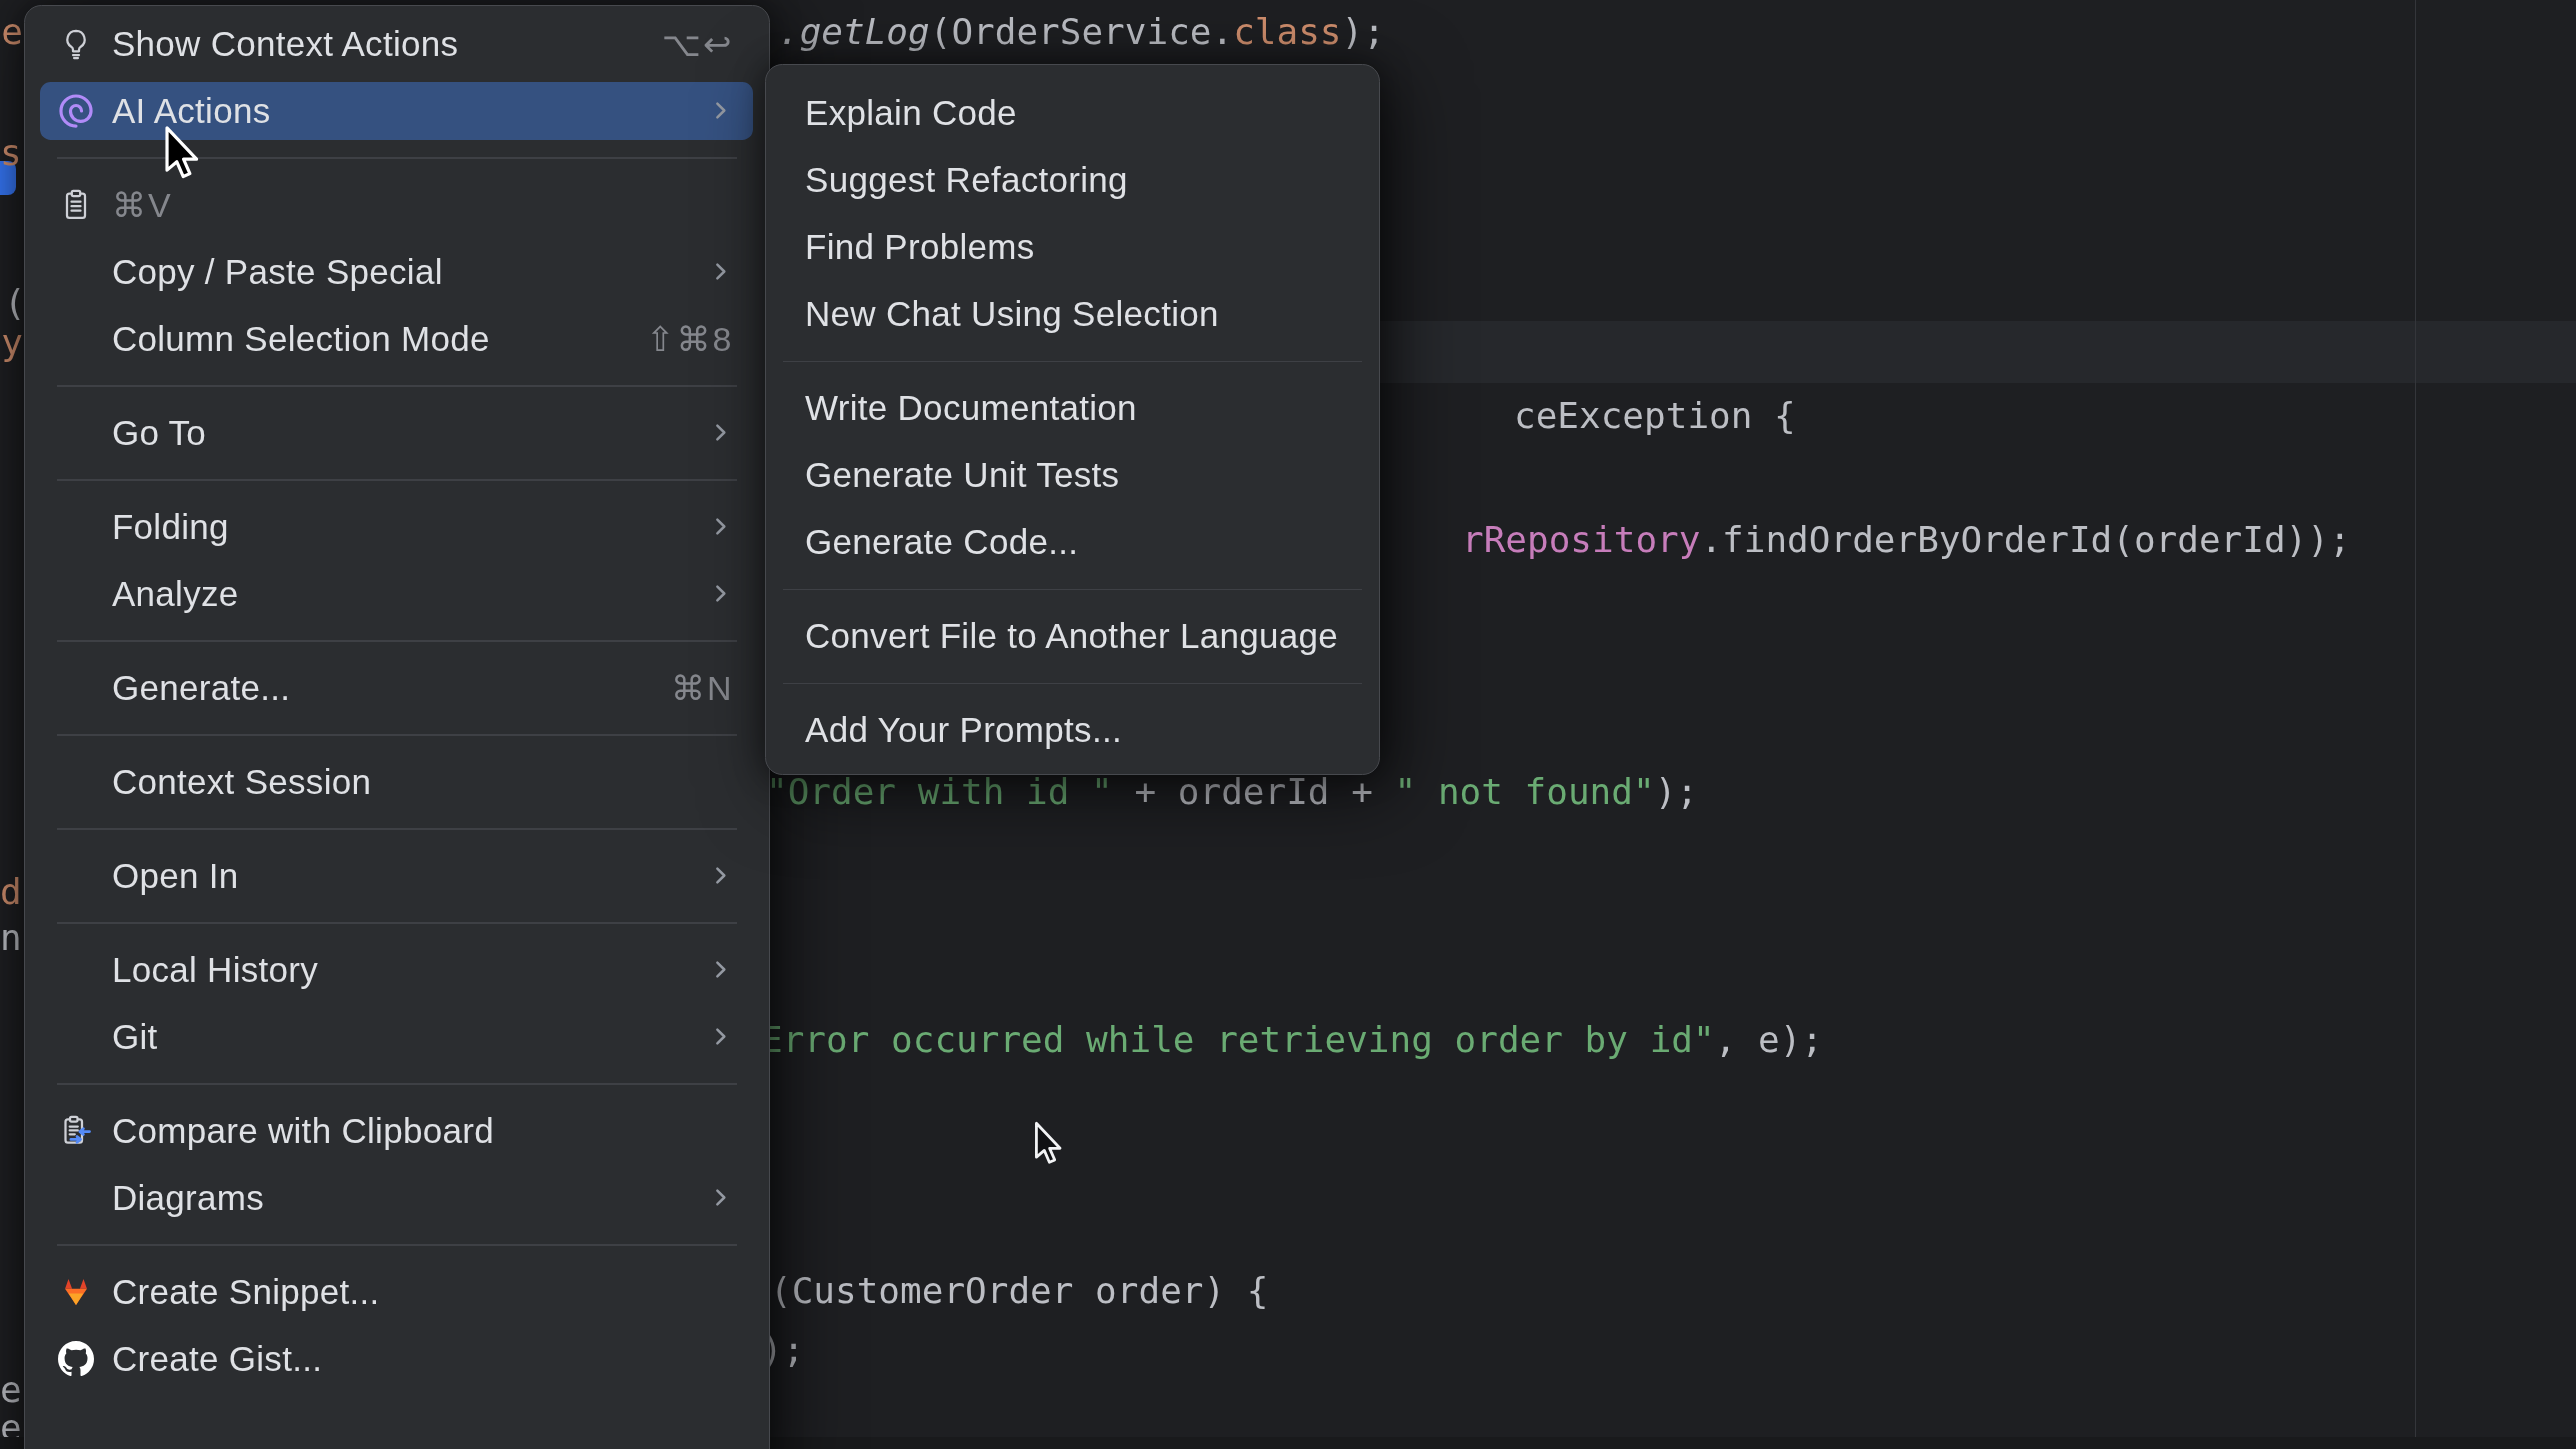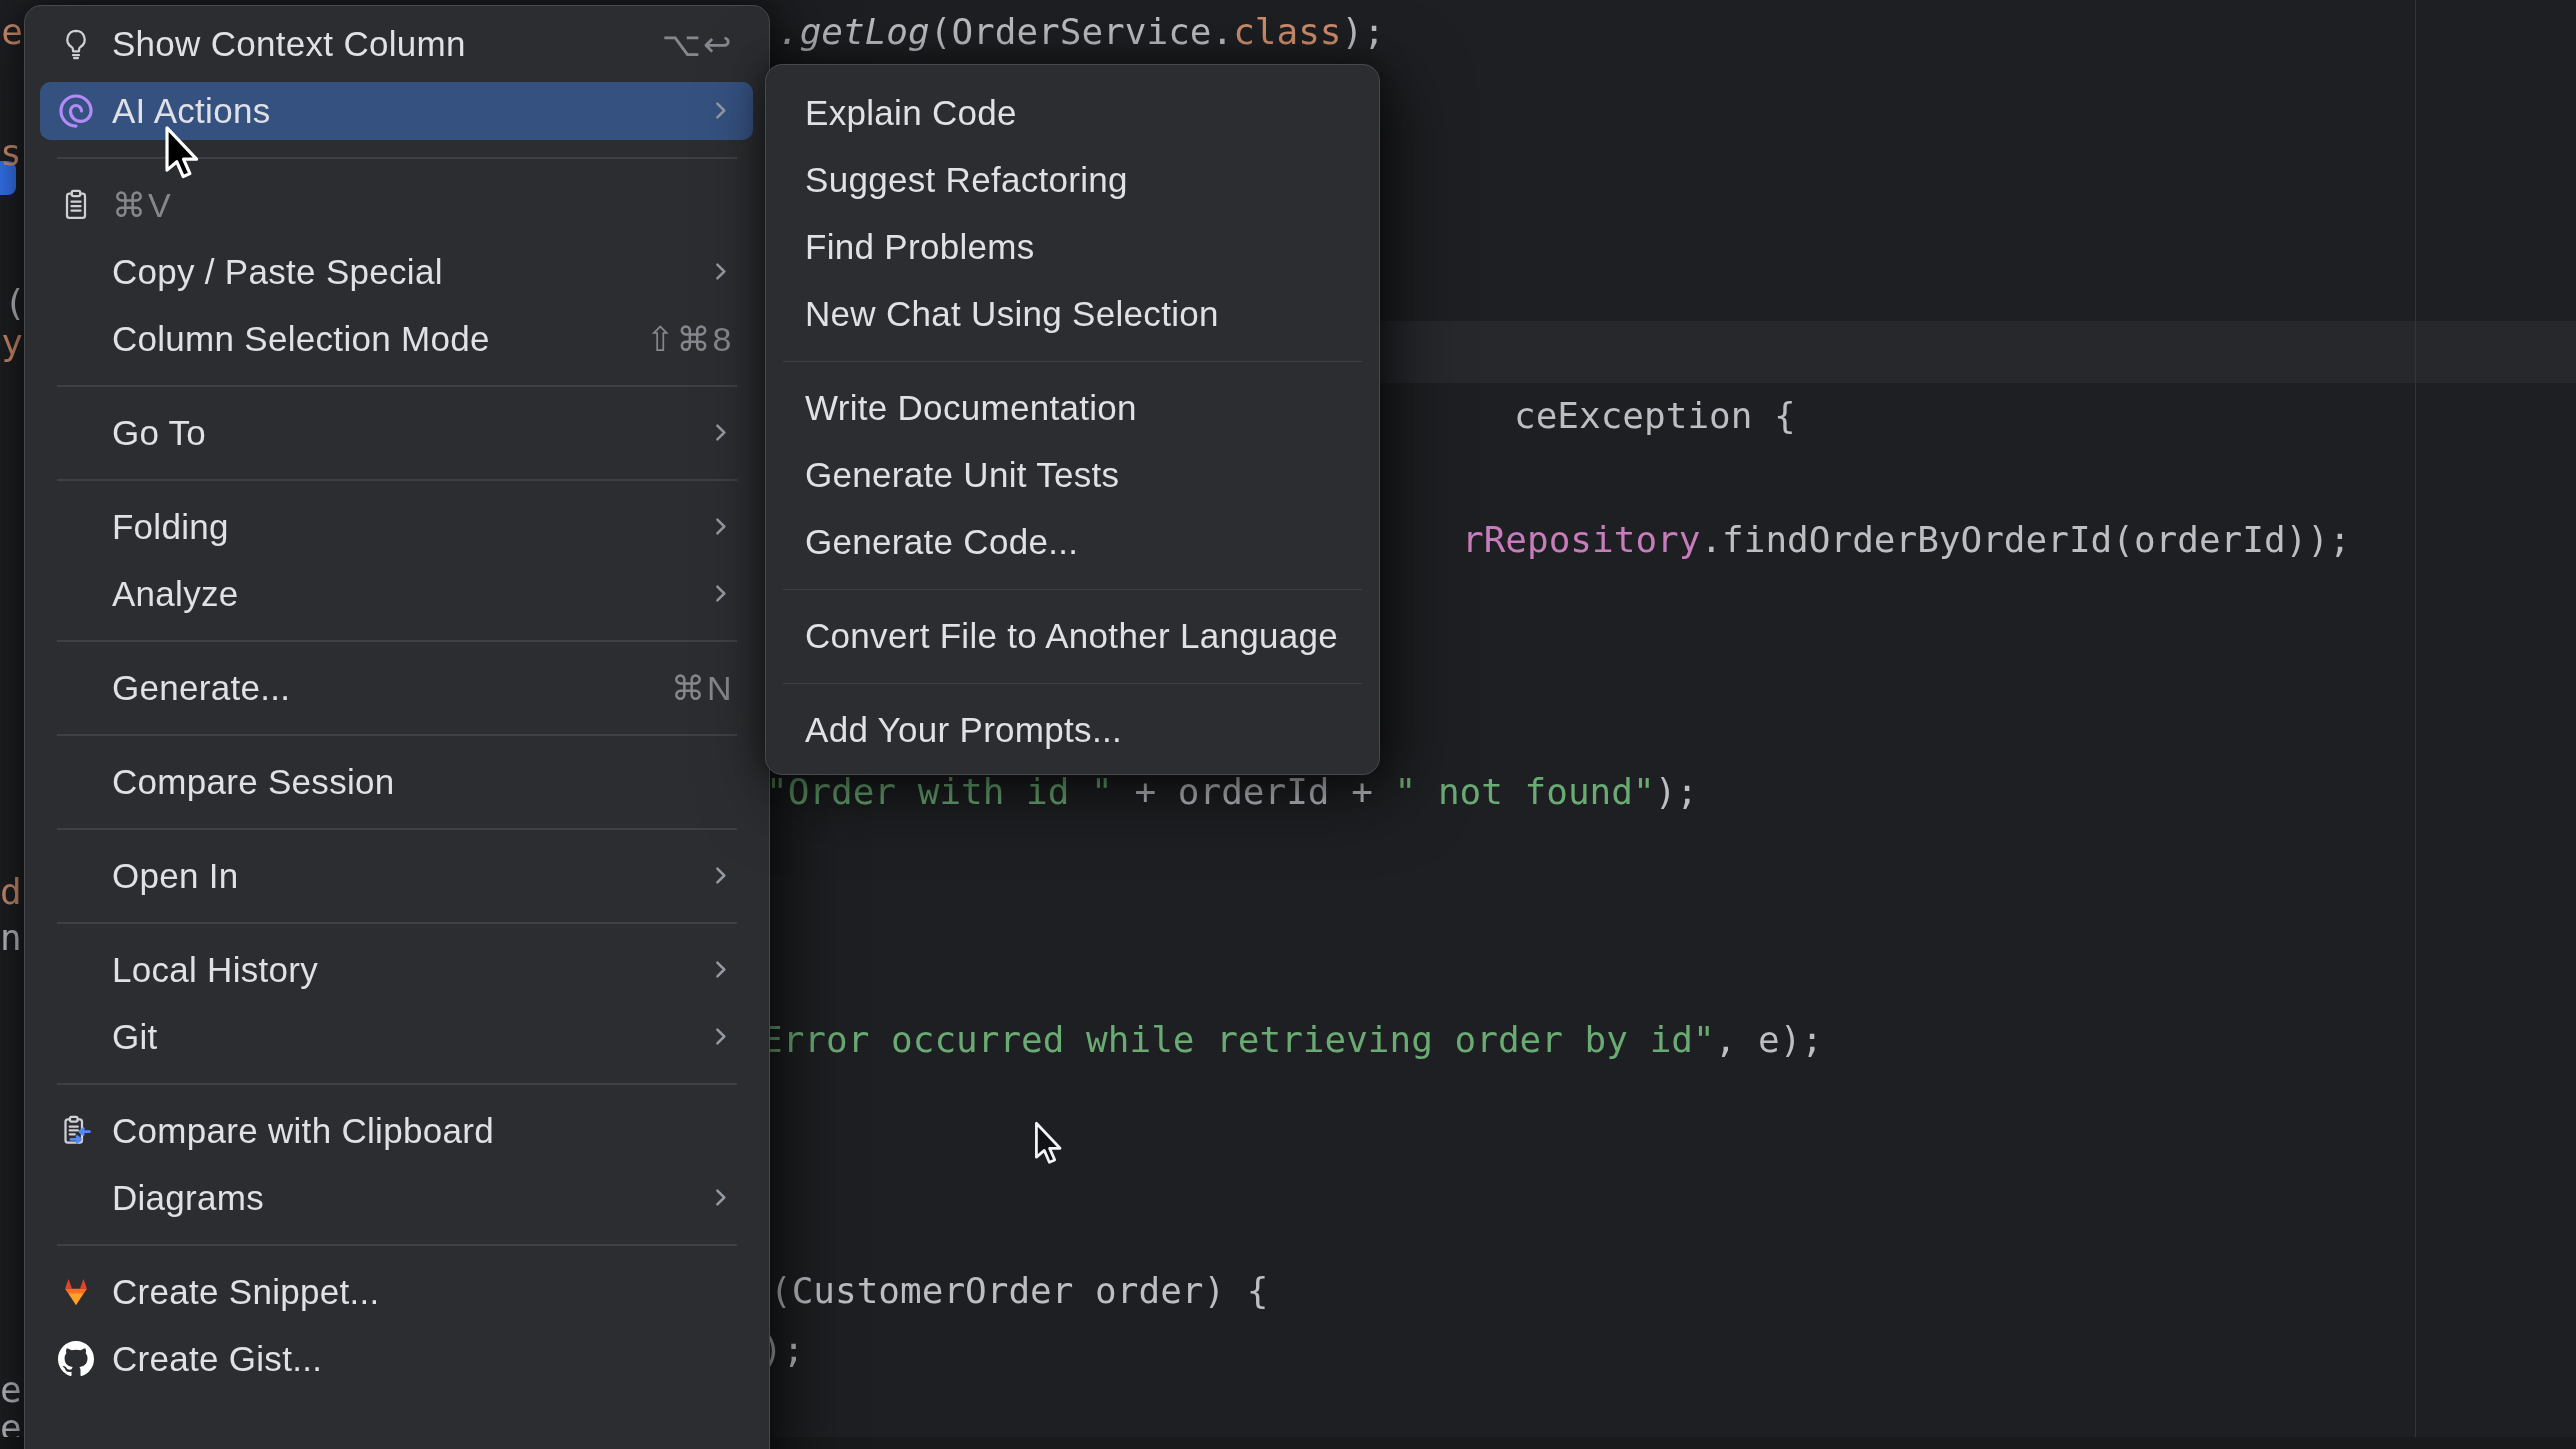--- a/index.html
+++ b/index.html
@@ -79,21 +79,21 @@
 
   <div id="context-menu" class="menu-panel">
       <div class="row">
         <span class="ic">
           <svg width="36" height="36" viewBox="0 0 24 24" fill="none" stroke="#CED0D6" stroke-width="1.5" stroke-linecap="round" stroke-linejoin="round">
             <path d="M12 3.2a5.8 5.8 0 0 0-3.2 10.6c.7.5 1.2 1.2 1.2 2v1.1h4v-1.1c0-.8.5-1.5 1.2-2A5.8 5.8 0 0 0 12 3.2Z"></path>
             <path d="M10 19.4h4"></path>
             <path d="M10.7 21.4h2.6"></path>
           </svg>
         </span>
-        <span class="lbl">Show Context Column</span>
+        <span class="lbl">Show Context Actions</span>
         <span class="sc">⌥↩</span>
       </div>
       <div class="row sel">
         <span class="ic">
           <svg width="38" height="38" viewBox="0 0 24 24" fill="none" stroke="#B18BF8" stroke-width="2" stroke-linecap="round">
             <path d="M12 21.5c-5.2 0-9.5-4.3-9.5-9.5S6.8 2.5 12 2.5s9.5 4.3 9.5 9.5c0 3.6-2.9 6.5-6.5 6.5S8.5 15.6 8.5 12c0-1.9 1.6-3.5 3.5-3.5s3.5 1.6 3.5 3.5"></path>
           </svg>
         </span>
         <span class="lbl">AI Actions</span>
         <span class="chev">
@@ -168,21 +168,21 @@
       <div class="row">
         <span class="ic"></span>
         <span class="lbl">Generate...</span>
         <span class="sc">⌘N</span>
       </div>
       <div class="sep">
         <i></i>
       </div>
       <div class="row">
         <span class="ic"></span>
-        <span class="lbl">Compare Session</span>
+        <span class="lbl">Context Session</span>
       </div>
       <div class="sep">
         <i></i>
       </div>
       <div class="row">
         <span class="ic"></span>
         <span class="lbl">Open In</span>
         <span class="chev">
           <svg width="27" height="27" viewBox="0 0 24 24" fill="none" stroke="#9499A2" stroke-width="2.2" stroke-linecap="round" stroke-linejoin="round">
             <path d="m9.2 5.8 6.2 6.2-6.2 6.2"></path>

